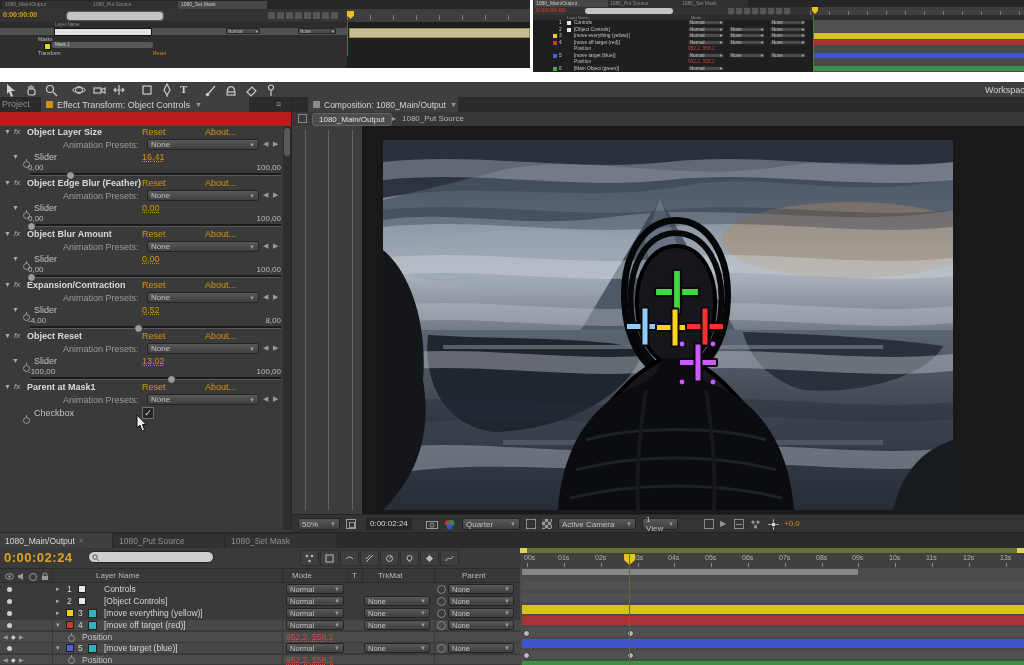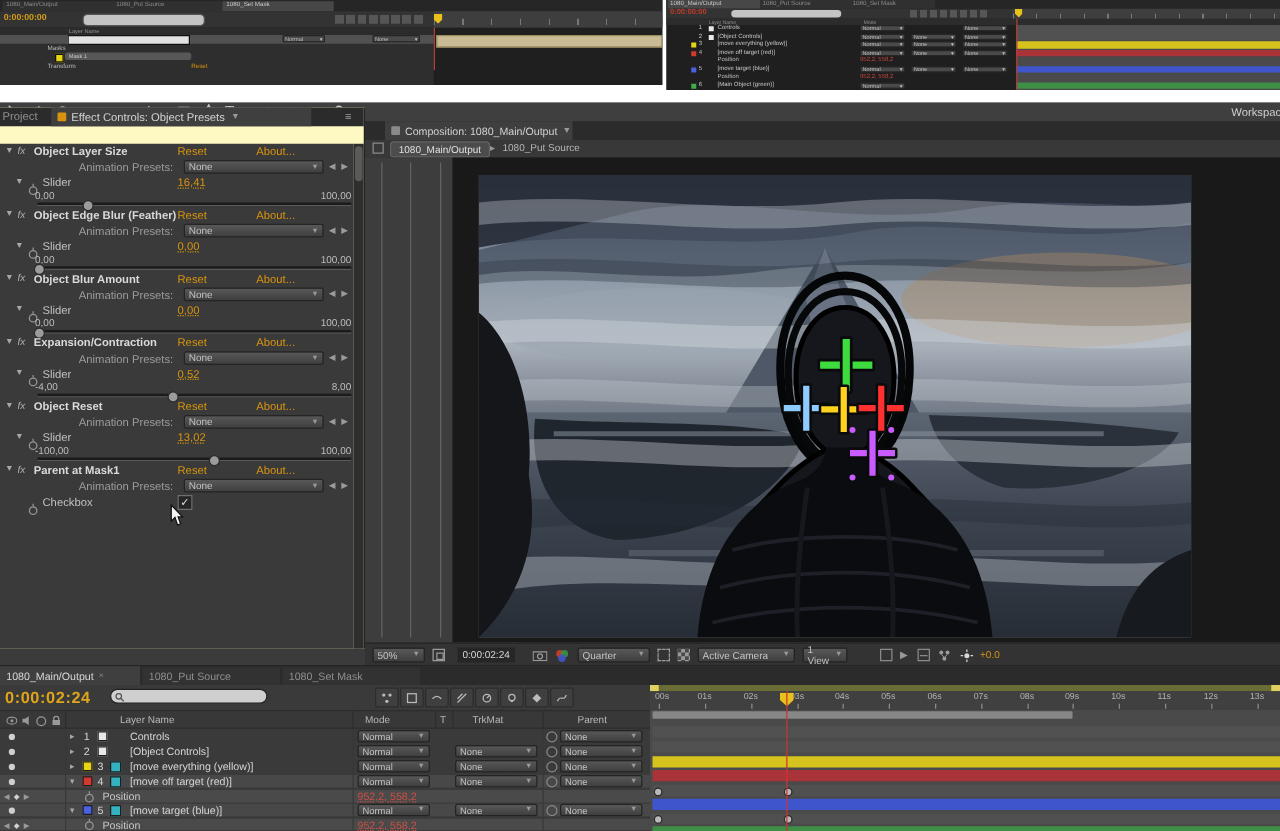--- a/index.html
+++ b/index.html
@@ -266,26 +266,26 @@
       </span>
     <span class="abs" style="left:264px;top:1px">
         <svg width="14" height="14">
           <circle cx="7" cy="4.5" r="2.5" fill="none" stroke="#c8c8c8" stroke-width="1.2"></circle>
           <path d="M7,7 V13" stroke="#c8c8c8" stroke-width="1.2"></path>
         </svg>
       </span>
     <span class="abs" style="left:985px;top:3px;width:39px;overflow:hidden;color:#cfcfcf;font-size:9px">Workspace</span>
   </div>
 
-  <div class="abs" style="left:0;top:4px;width:292px;height:433px;background:#fef9c3;border-right:1px solid #232323;box-sizing:border-box">
+  <div class="abs" style="left:0;top:15px;width:292px;height:433px;background:#b91c1c;border-right:1px solid #232323;box-sizing:border-box">
     <div class="abs" style="left:0;top:0;width:291px;height:15px;background:#2b2b2b">
       <span class="abs" style="left:2px;top:2px;color:#8f8f8f;font-size:9px">Project</span>
       <div class="abs" style="left:41px;top:0;width:208px;height:15px;background:#3f3f3f;display:flex;align-items:center">
         <span style="width:7px;height:7px;background:#d7930e;margin:0 4px 0 5px;border-radius:1px"></span>
-        <span style="color:#d2d2d2;font-size:9px">Effect Controls: Object Presets</span>
+        <span style="color:#d2d2d2;font-size:9px">Effect Transform: Object Controls</span>
         <span style="color:#9a9a9a;font-size:7px;margin-left:5px">▼</span>
       </div>
       <span class="abs" style="left:276px;top:2px;color:#9a9a9a;font-size:9px">≡</span>
     </div>
 
     <div class="abs" style="left:0;top:29px;width:283px;height:404px;background:#3a3a3a">
 
       <div class="abs" style="left:0;top:0;width:283px;height:51px">
         <span class="abs twirl" style="left:4px;top:2px">▼</span>
         <span class="abs" style="left:14px;top:1px;color:#b0b0b0;font-size:8px;font-style:italic">fx</span>

